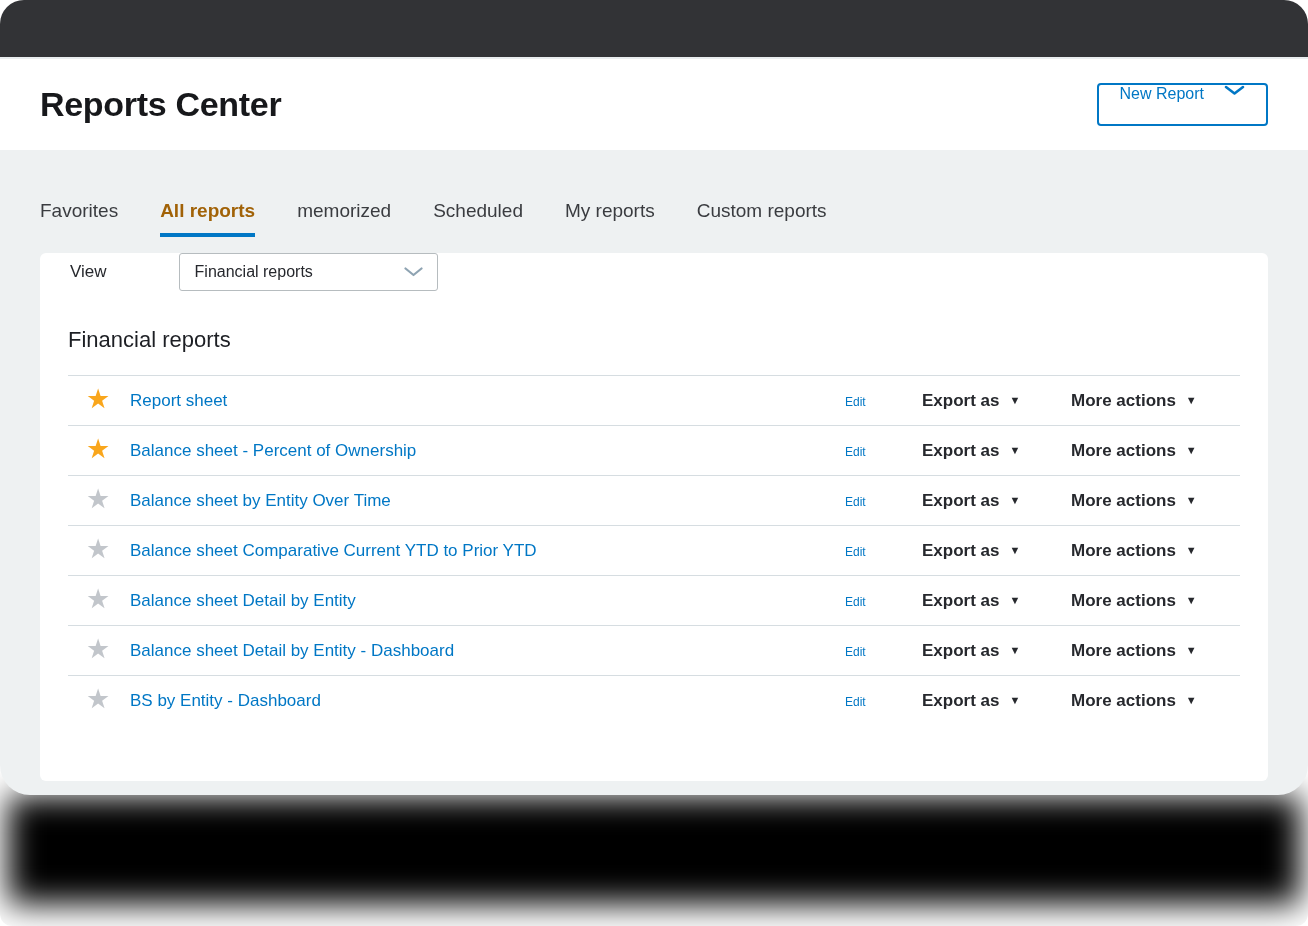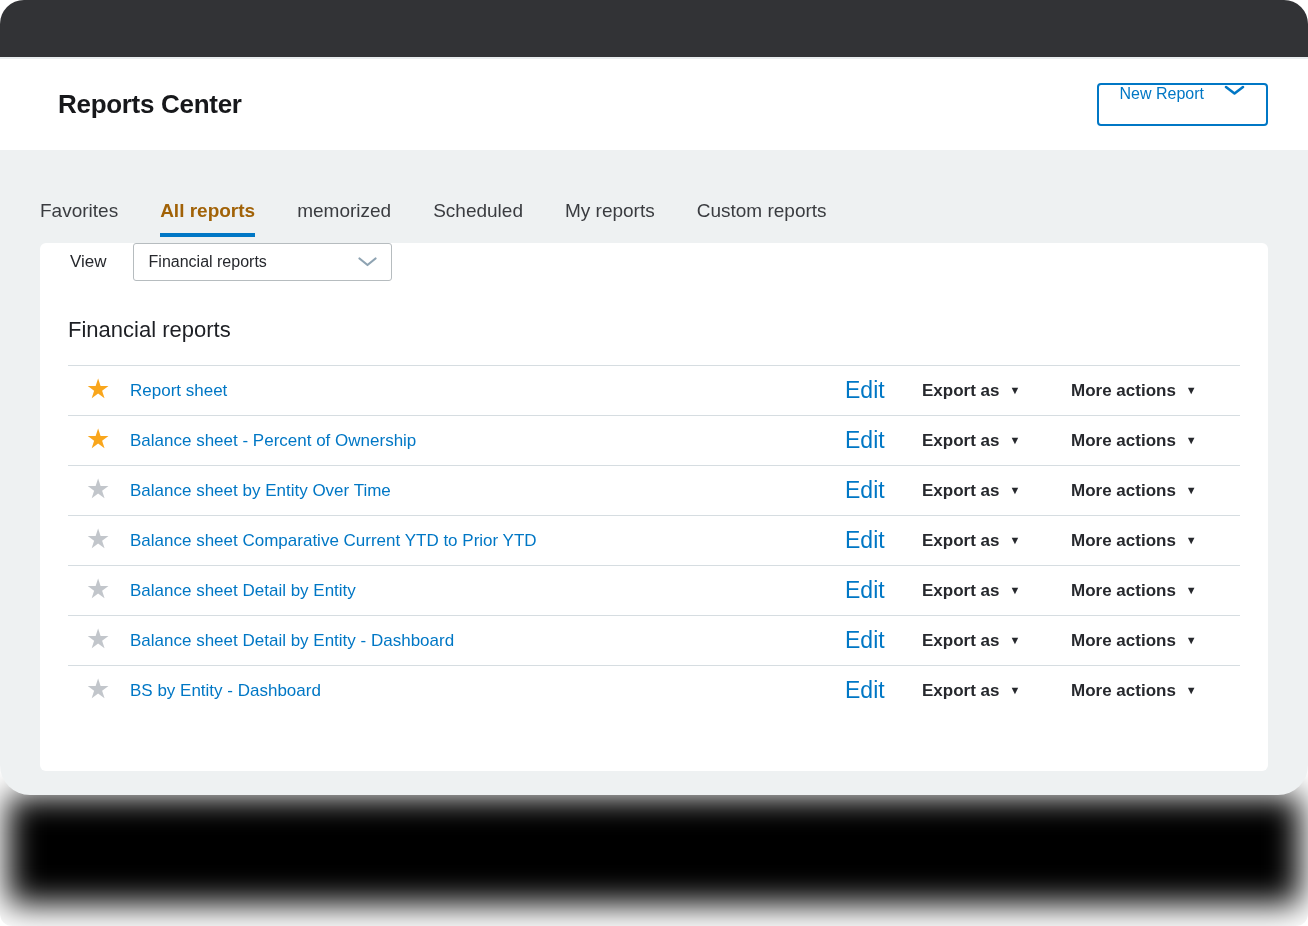--- a/index.html
+++ b/index.html
@@ -30,21 +30,21 @@
     position:relative;z-index:3;
   }
   .topbar-gap{height:2px;background:#E9EDEF;position:relative;z-index:3;}
   
   .header{
     height:91px;background:#ffffff;
     display:flex;align-items:center;
     padding:0 40px;position:relative;z-index:3;
   }
   .page-title{
-    font-size:26px;font-weight:bold;color:#17181B;letter-spacing:-0.3px;margin-left:18px;
+    font-size:34px;font-weight:bold;color:#17181B;letter-spacing:-0.3px;
   }
   .new-report-btn{
     margin-left:auto;
     height:43px;padding:0 21px;
     background:#ffffff;border:2px solid var(--accent);border-radius:4px;
     color:var(--accent);font-size:16px;font-family:inherit;
     display:flex;gap:20px;cursor:pointer;
   }
   .new-report-btn svg{display:block;}
   
@@ -63,21 +63,21 @@
   .tab.active::after{
     content:"";position:absolute;left:0;right:0;bottom:-13px;height:4px;
     background:var(--accent);
   }
   
   .card{
     margin:16px 40px 0;height:528px;
     background:#ffffff;border-radius:6px;
     padding:0 28px;
   }
-  .view-row{display:flex;align-items:center;margin-top:19px;}
+  .view-row{display:flex;align-items:center;margin-top:29px;gap:46px;}
   .view-label{font-size:17px;color:var(--text-dark);margin-left:2px;}
   .select-box{
     margin-left:26px;width:259px;height:38px;
     border:1px solid #B6BCBF;border-radius:3px;background:#fff;
     display:flex;align-items:center;justify-content:space-between;
     padding:0 14px 0 15px;font-size:16px;color:var(--text-dark);cursor:pointer;
   }
   .section-title{
     margin-top:36px;font-size:22px;font-weight:normal;color:var(--heading);
   }
@@ -89,21 +89,21 @@
   }
   .star.fav{color:var(--gold);}
   .star.off{color:var(--star-gray);}
   .report-link{
     margin-left:19px;flex:1;font-size:17px;color:var(--accent);
     text-decoration:none;cursor:pointer;
   }
   .col-edit{width:77px;}
   .col-export{width:149px;}
   .col-more{width:169px;}
-  .edit-link{font-size:23px;color:var(--accent);text-decoration:none;cursor:pointer;}
+  .edit-link{font-size:12px;color:var(--accent);text-decoration:none;cursor:pointer;}
   .menu-btn{
     background:none;border:none;font-family:inherit;font-size:17px;
     color:var(--text-dark);display:flex;align-items:center;cursor:pointer;padding:0;font-weight:bold;
   }
   .tri{font-size:11px;color:var(--text-dark);margin-left:10px;transform:translateY(-1px);}
   
   .window-shadow{
     position:absolute;z-index:1;
     left:8px;right:8px;top:796px;height:108px;
     background:#000;filter:blur(16px);

